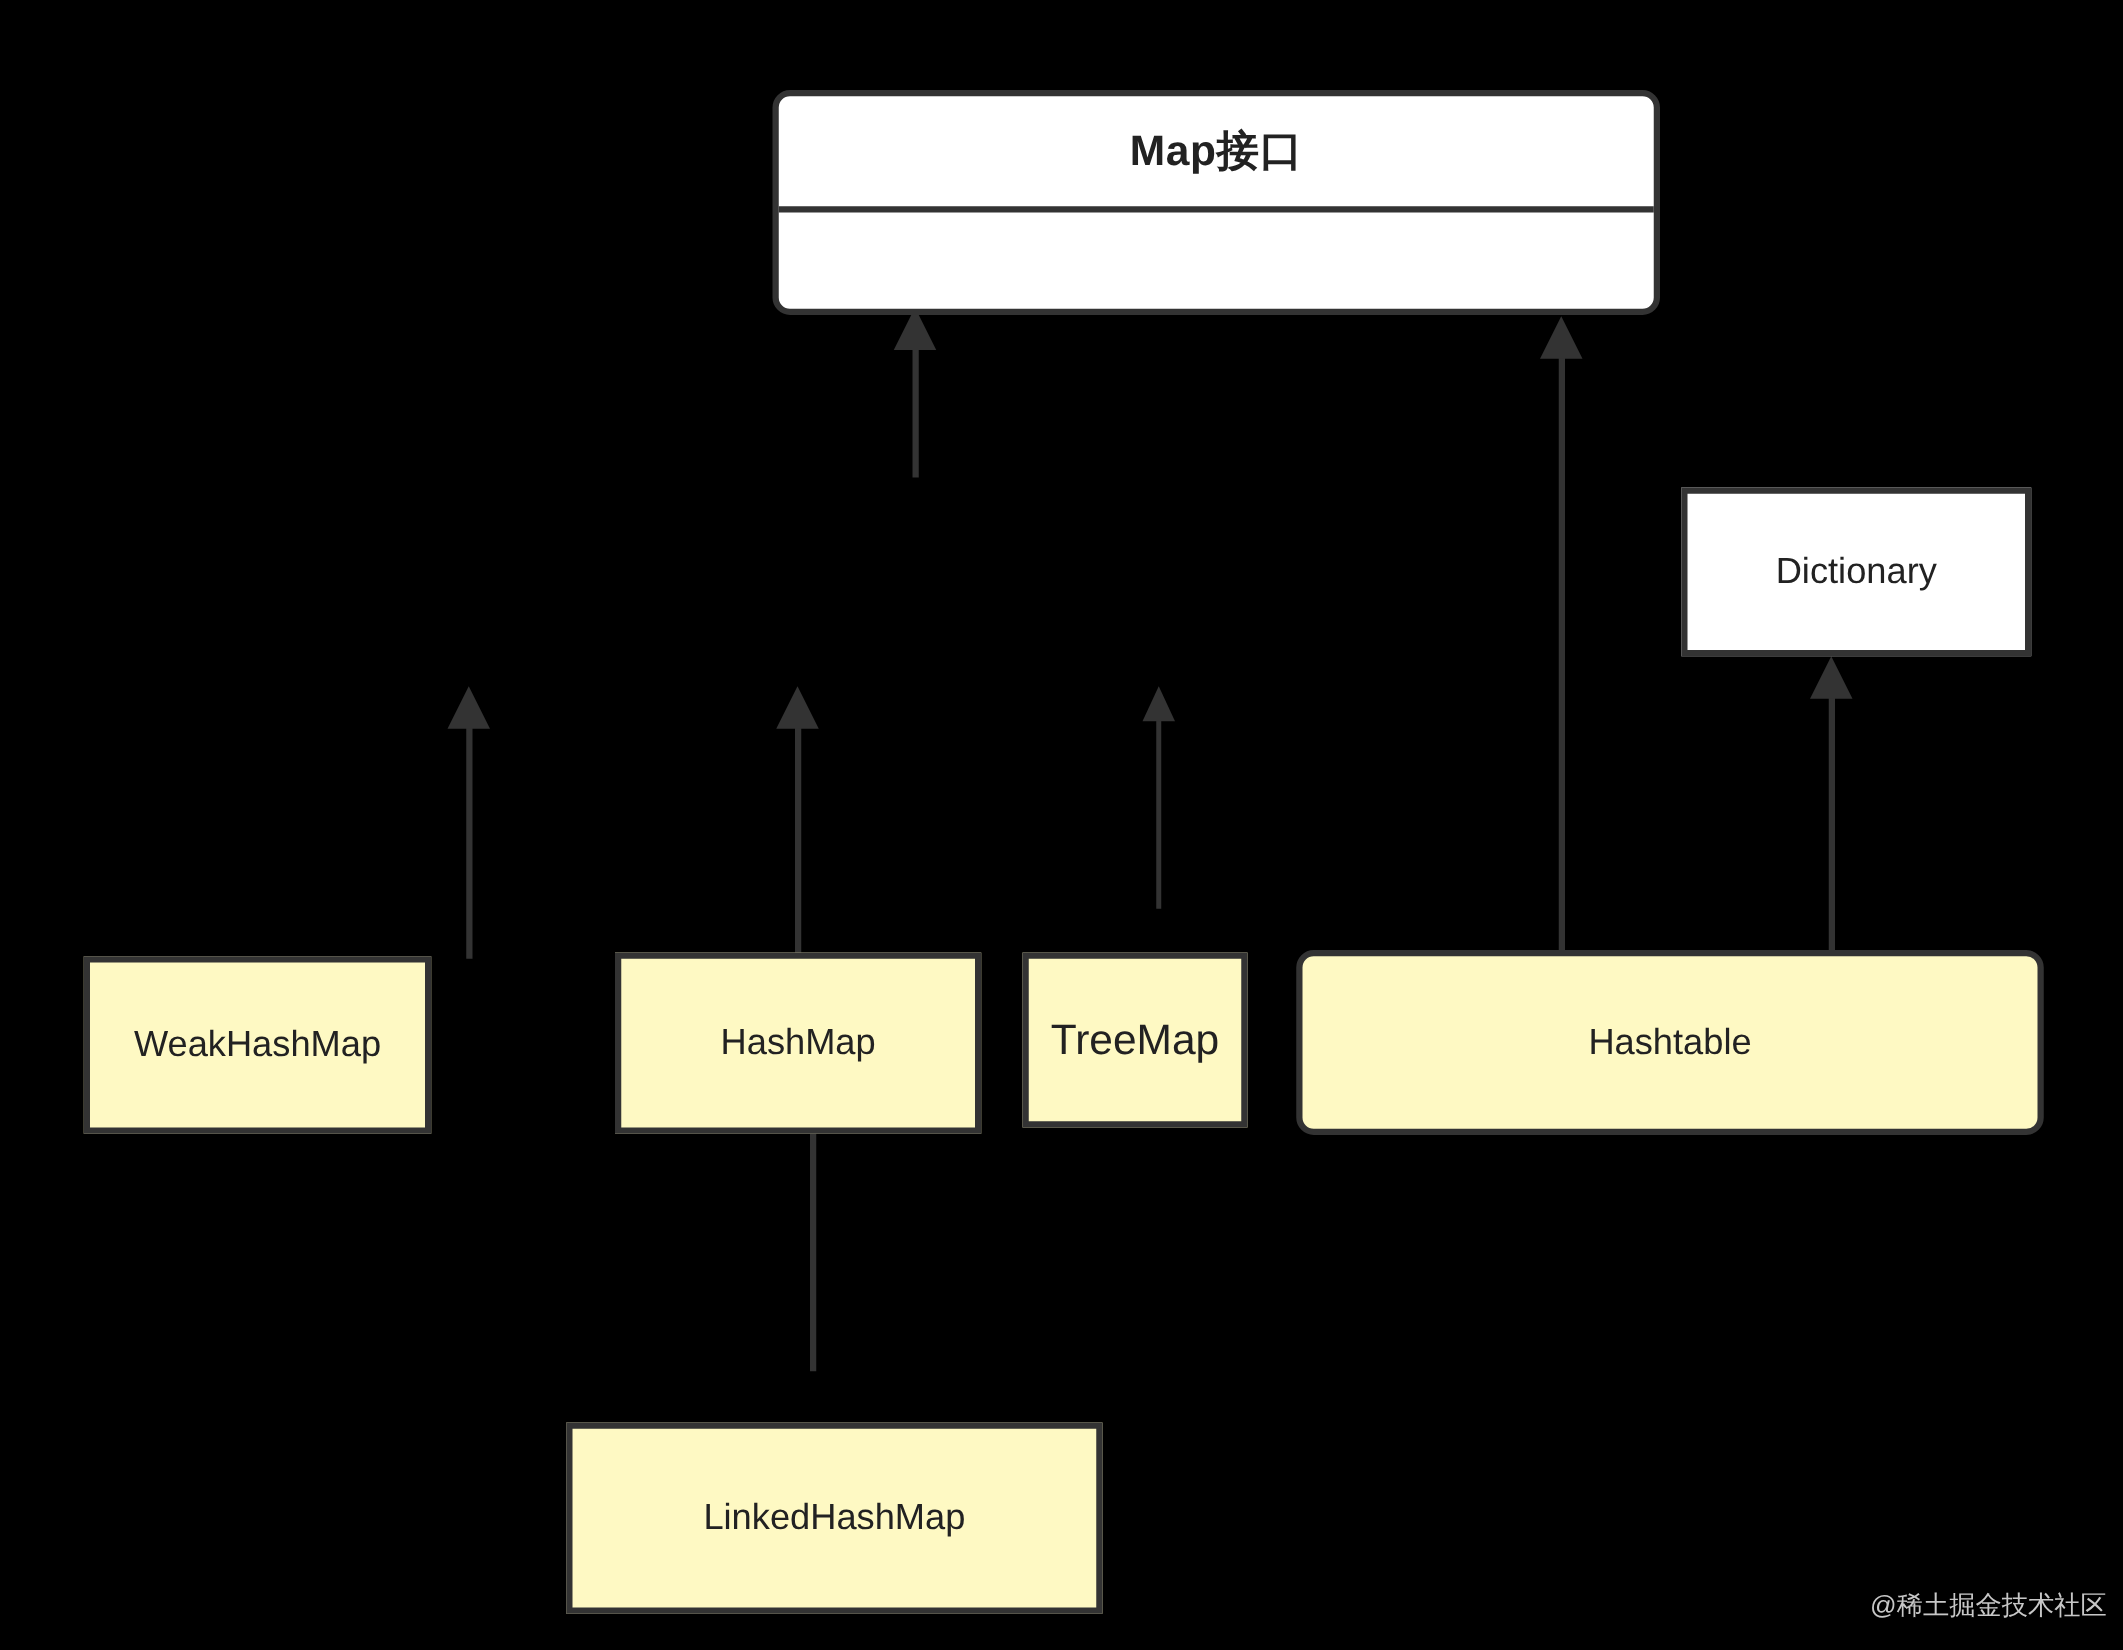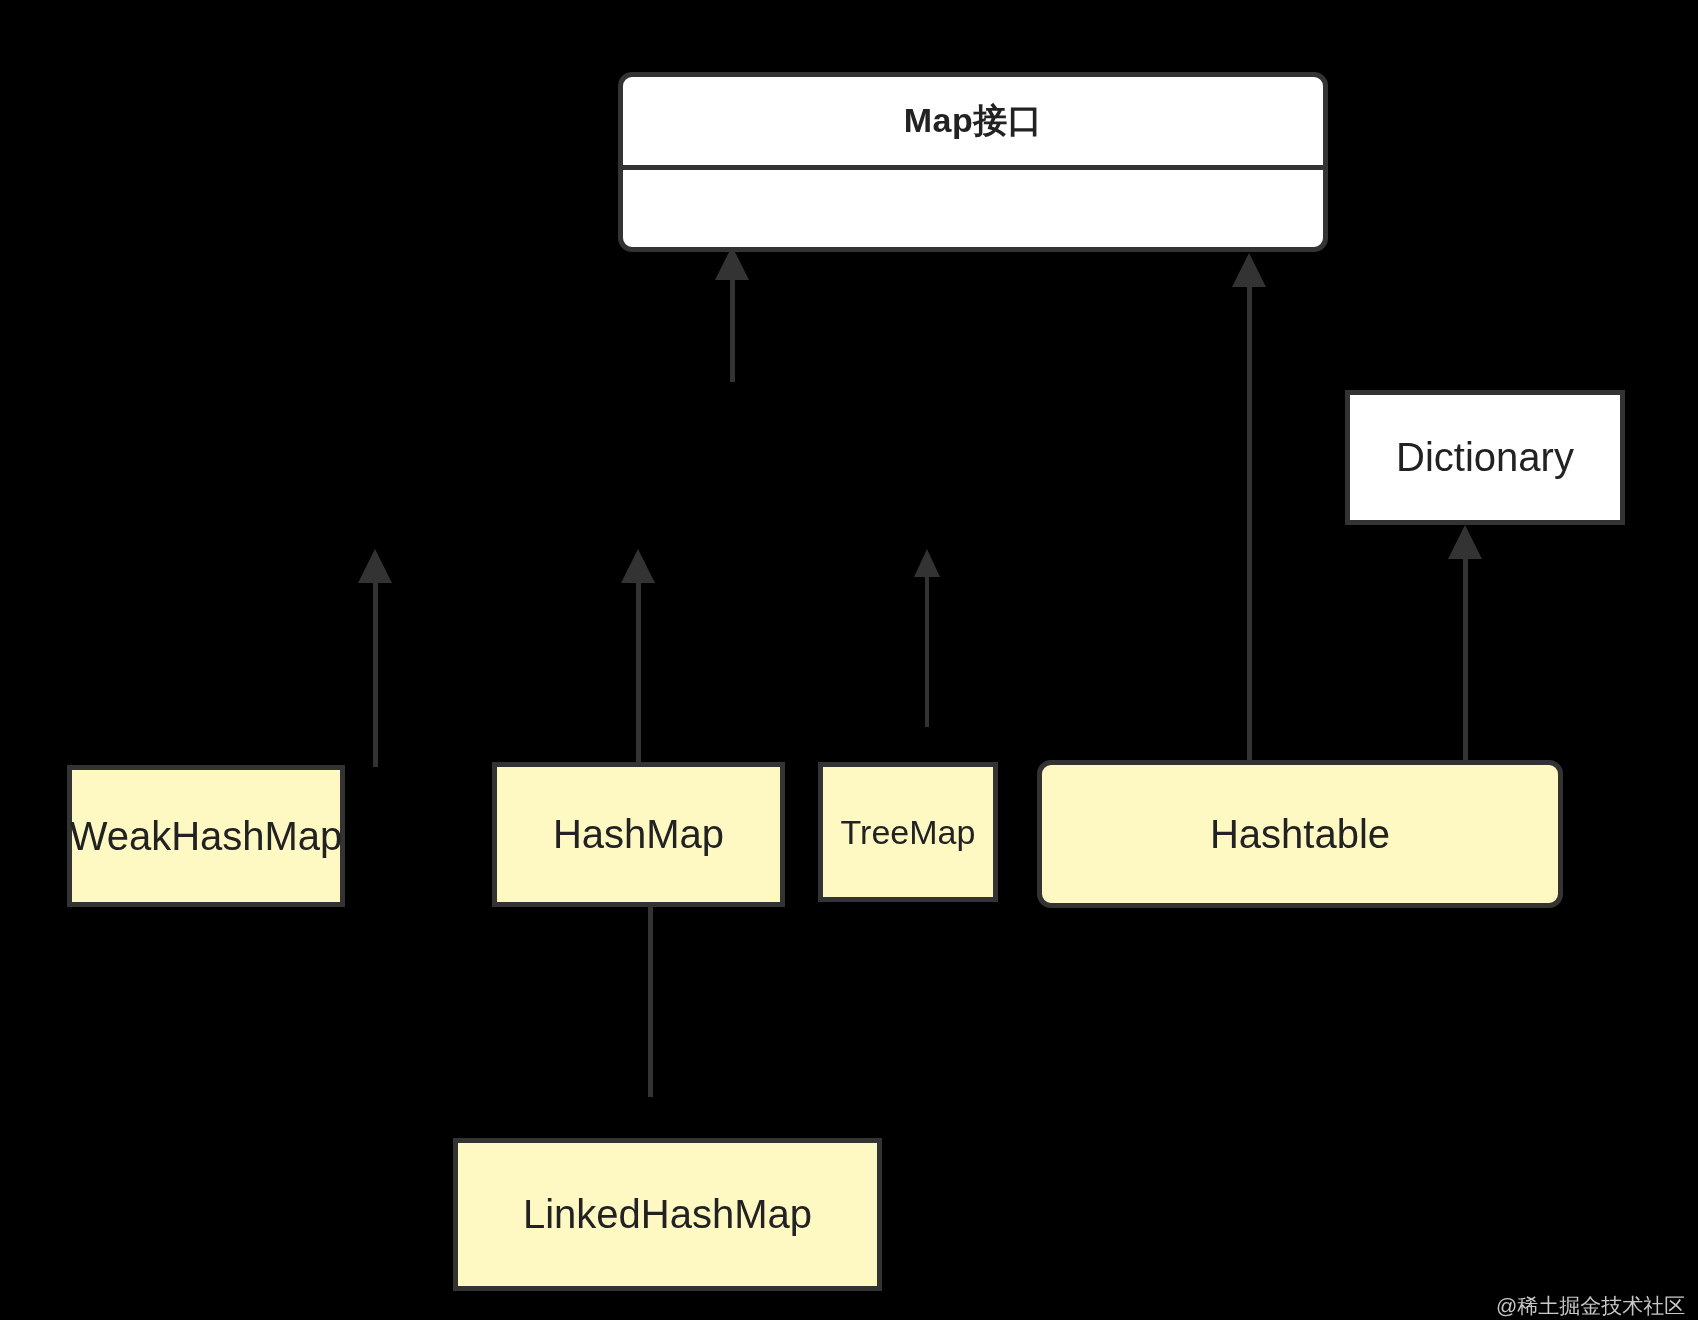--- a/index.html
+++ b/index.html
@@ -50,21 +50,21 @@
     letter-spacing: 0.5px;
   }
   
   .plain {
     align-items: center;
     justify-content: center;
   }
   .plain .node-title {
     flex: 1 1 auto;
     font-weight: normal;
-    font-size: 40px;
+    font-size: 29px;
   }
   .plain .node-title.small {
     font-size: 34px;
   }
 
   
   .edge {
     position: absolute;
     background: #333333;
     width: 5px;
@@ -86,21 +86,20 @@
   }
 
   
   .watermark {
     position: absolute;
     color: #d8d8d8;
     font-size: 21px;
     white-space: nowrap;
     opacity: 0.92;
     z-index: 9;
-    margin-top: 22px;
   }
 </style>
 </head>
 <body>
 
 <div id="canvas">
 
   <div class="edge" style="left:730px; top:268px; height:114px;"></div>
   <div class="arrowhead" style="left:715px; top:246px;"></div>
 
@@ -137,21 +136,21 @@
   </div>
 
   <div class="node plain green" style="left:492px; top:762px; width:293px; height:145px;">
     <div class="node-title">HashMap</div>
   </div>
 
   <div class="node plain green" style="left:818px; top:762px; width:180px; height:140px;">
     <div class="node-title small">TreeMap</div>
   </div>
 
-  <div class="node plain green rounded" style="left:1037px; top:760px; width:526px; height:148px;">
+  <div class="node plain green rounded" style="left:1037px; top:760px; width:598px; height:148px;">
     <div class="node-title">Hashtable</div>
   </div>
 
   <div class="node plain green" style="left:453px; top:1092px; width:429px; height:153px;margin-top:46px;">
     <div class="node-title">LinkedHashMap</div>
   </div>
 
   <div class="watermark" style="left:1496px; top:1270px;">@稀土掘金技术社区</div>
 
 </div>

